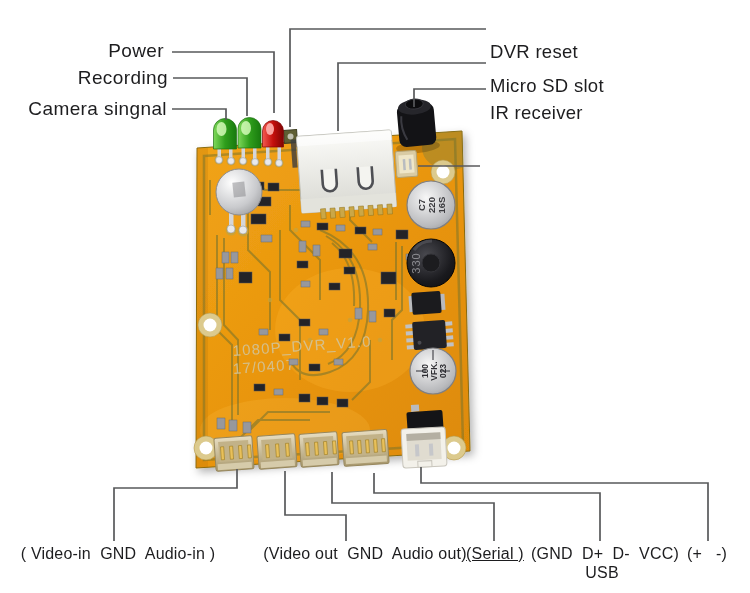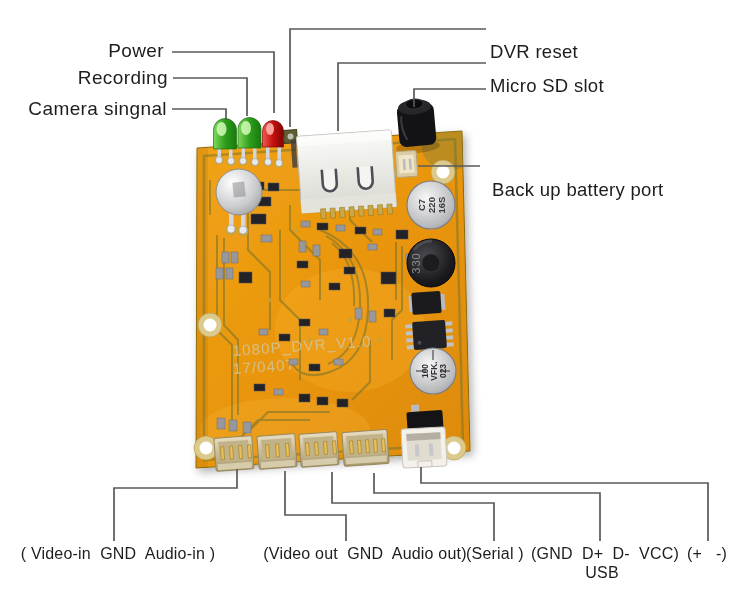--- a/index.html
+++ b/index.html
@@ -392,23 +392,23 @@
     <path d="M421 467 V483 H708 V541"></path>
   </g>
 </svg>
 
 <div class="lbl lblL" style="right:586px;top:41px;">Power</div>
 <div class="lbl lblL" style="right:582px;top:68px;">Recording</div>
 <div class="lbl lblL" style="right:583px;top:99px;">Camera singnal</div>
 
 <div class="lbl lblR" style="left:490px;top:18px;">DVR reset</div>
 <div class="lbl lblR" style="left:490px;top:52px;">Micro SD slot</div>
-<div class="lbl lblR" style="left:492px;top:156px;">Back up battery port</div>
+<div class="lbl lblR" style="left:490px;top:79px;">IR receiver</div>
 
 <div class="lbl lblB" style="left:118px;top:545px;">( Video-in&nbsp; GND&nbsp; Audio-in )</div>
 <div class="lbl lblB" style="left:341px;top:545px;margin-left:24px;">(Video out&nbsp; GND&nbsp; Audio out)</div>
-<div class="lbl lblB" style="left:495px;top:545px;">(Serial )</div>
+<div class="lbl lblB" style="left:495px;top:545px;text-decoration:underline;">(Serial )</div>
 <div class="lbl lblB" style="left:605px;top:545px;">(GND&nbsp; D+&nbsp; D-&nbsp; VCC)</div>
 <div class="lbl lblB" style="left:602px;top:564px;">USB</div>
 <div class="lbl lblB" style="left:707px;top:545px;">(+&nbsp;&nbsp; -)</div>
 
 
 </div>
 
 </body></html>

